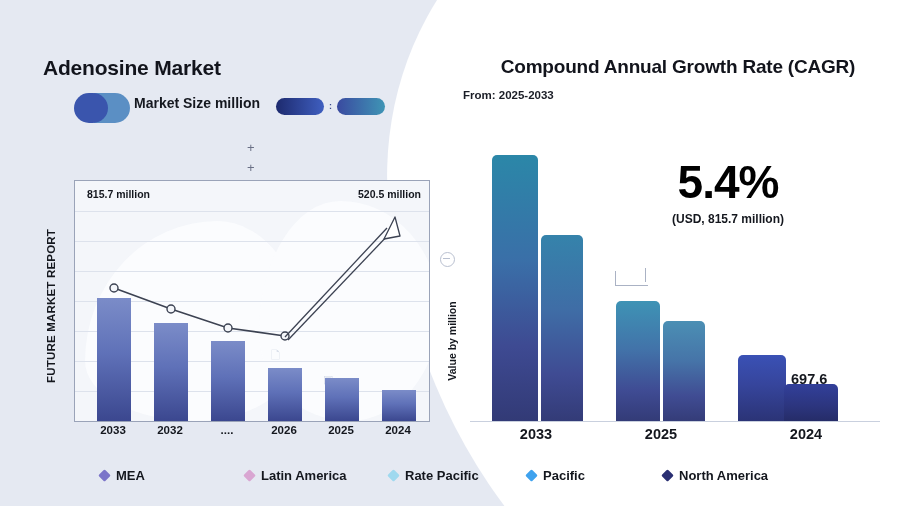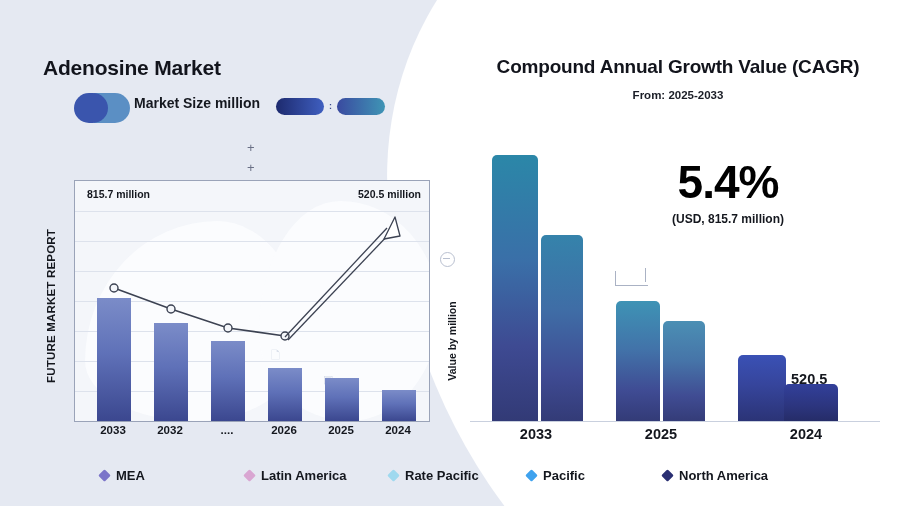--- a/index.html
+++ b/index.html
@@ -119,21 +119,21 @@
   .ghost-ico{position:absolute;color:#d3d9e6;font-size:11px;}
 
   
   .title-right{
     position:absolute;left:455px;top:56px;width:430px;
     text-align:center;
     font-size:19px;font-weight:bold;color:#12141c;letter-spacing:-.2px;
   }
   .subtitle-right{
     position:absolute;left:455px;top:89px;width:430px;
-    text-align:center;font-size:11.5px;font-weight:bold;color:#1a1d26;
+    font-size:11.5px;font-weight:bold;color:#1a1d26;
   }
   .cagr-value{
     position:absolute;left:600px;top:155px;width:240px;
     text-align:center;
     font-size:46px;font-weight:bold;color:#000;letter-spacing:-1px;
   }
   .cagr-note{
     position:absolute;left:600px;top:212px;width:240px;
     text-align:center;font-size:12px;font-weight:bold;color:#14171e;
   }
@@ -250,21 +250,21 @@
 
     <div class="xaxis-left">
       <div class="xtick" style="left:15px">2033</div>
       <div class="xtick" style="left:72px">2032</div>
       <div class="xtick" style="left:129px">....</div>
       <div class="xtick" style="left:186px">2026</div>
       <div class="xtick" style="left:243px">2025</div>
       <div class="xtick" style="left:300px">2024</div>
     </div>
 
-    <div class="title-right">Compound Annual Growth Value (CAGR)</div>
+    <div class="title-right">Compound Annual Growth Rate (CAGR)</div>
     <div class="subtitle-right">From: 2025-2033</div>
     <div class="cagr-value">5.4%</div>
     <div class="cagr-note">(USD, 815.7 million)</div>
 
     <div class="ylabel-right">Value by million</div>
     <div class="minus-ico"></div>
 
     <div class="tiny-bracket"></div>
     <div class="tiny-bracket2"></div>
 
@@ -272,21 +272,21 @@
 
     <div class="bar-r" style="left:484px;bottom:85px;width:46px;height:266px;background:linear-gradient(180deg,#2b87a8 0%,#3a6fa8 40%,#3e4a92 72%,#323a76 100%);"></div>
     <div class="bar-r" style="left:533px;bottom:85px;width:42px;height:186px;background:linear-gradient(180deg,#3583ab 0%,#3f6da6 40%,#3f4b93 75%,#333b77 100%);"></div>
 
     <div class="bar-r" style="left:608px;bottom:85px;width:44px;height:120px;background:linear-gradient(180deg,#3e93b5 0%,#4273a9 40%,#3f4b93 75%,#333b77 100%);"></div>
     <div class="bar-r" style="left:655px;bottom:85px;width:42px;height:100px;background:linear-gradient(180deg,#4b8fb4 0%,#4674a8 40%,#404c93 75%,#343c78 100%);"></div>
 
     <div class="bar-r" style="left:730px;bottom:85px;width:48px;height:66px;background:linear-gradient(180deg,#3a51b5 0%,#36459c 45%,#2b3376 100%);"></div>
     <div class="bar-r" style="left:776px;bottom:85px;width:54px;height:37px;background:linear-gradient(180deg,#32409a 0%,#2c357e 60%,#252c68 100%);"></div>
 
-    <div class="value-label">520.5</div>
+    <div class="value-label">697.6</div>
 
     <div class="xtick-r" style="left:483px">2033</div>
     <div class="xtick-r" style="left:608px">2025</div>
     <div class="xtick-r" style="left:753px">2024</div>
 
     <div class="legend">
       <div class="lg-item" style="position:absolute;left:92px">
         <span class="lg-dot" style="background:#7b74c9"></span>
         <span class="lg-txt">MEA</span>
       </div>

